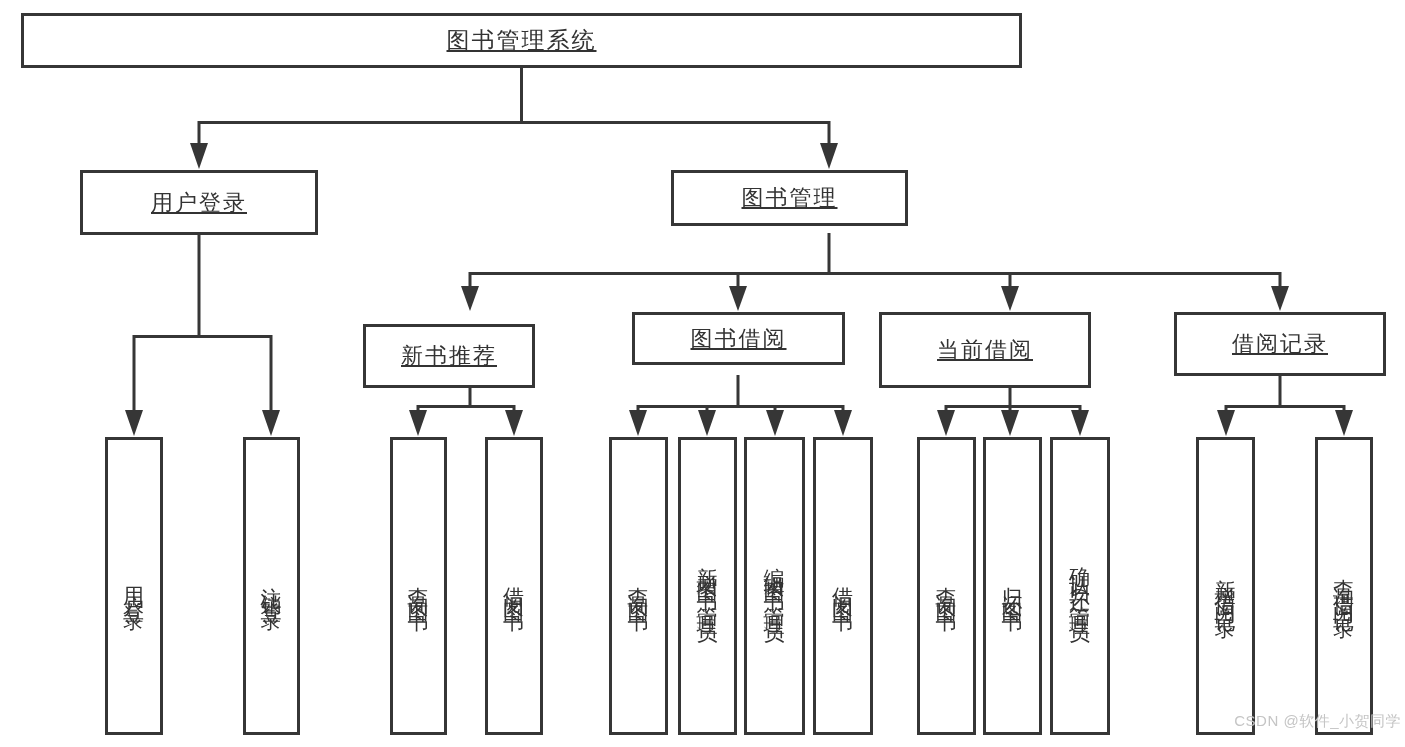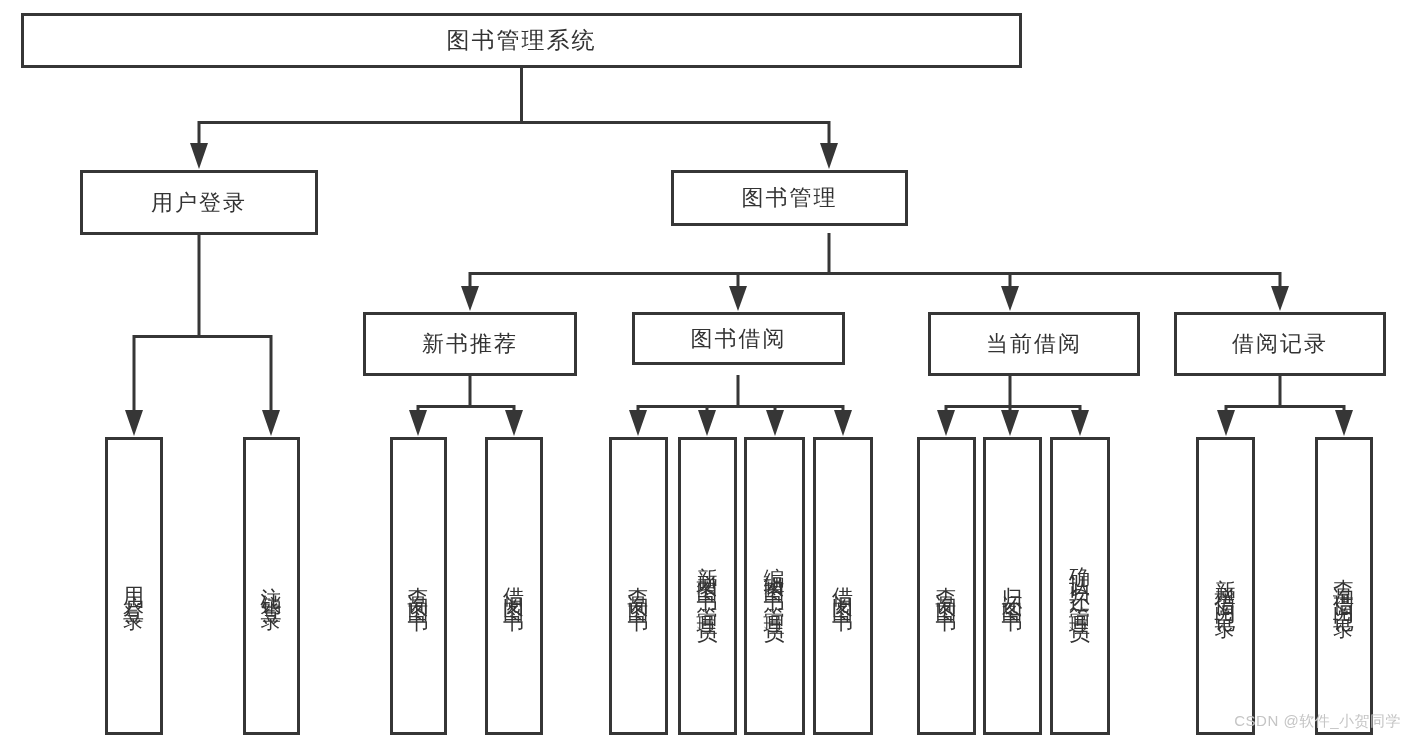--- a/index.html
+++ b/index.html
@@ -20,21 +20,21 @@
   #wires{position:absolute;left:0;top:0;width:1405px;height:747px;}
   #wires path{stroke:var(--line);stroke-width:3;fill:none;}
   #wires polygon{fill:var(--line);stroke:none;}
   .node{
     position:absolute;
     box-sizing:border-box;
     background:#fff;
     border:3px solid var(--line);
     display:flex;align-items:center;justify-content:center;
   }
-  .hbox{font-size:22px;letter-spacing:2px;white-space:nowrap;}
+  .hbox{font-size:22px;letter-spacing:2px;white-space:nowrap;text-decoration:underline;}
   .root-box{font-size:23px;}
   .leaf span{
     writing-mode:vertical-rl;
     text-orientation:mixed;
     font-size:21px;
     line-height:1.1;
     letter-spacing:8px;
   }
   .watermark{
     position:absolute;
@@ -85,23 +85,23 @@
     <path d="M1280,375 V406.5 M1224.5,406.5 H1345.5 M1226,405 V414 M1344,405 V414"></path>
     <polygon points="1217,410 1235,410 1226,436"></polygon>
     <polygon points="1335,410 1353,410 1344,436"></polygon>
   </svg>
 
   <div class="node hbox root-box" style="left:21px;top:13px;width:1001px;height:55px">图书管理系统</div>
 
   <div class="node hbox" style="left:80px;top:170px;width:238px;height:65px">用户登录</div>
   <div class="node hbox" style="left:671px;top:170px;width:237px;height:56px">图书管理</div>
 
-  <div class="node hbox" style="left:363px;top:312px;width:214px;height:64px">新书推荐</div>
+  <div class="node hbox" style="left:363px;top:324px;width:172px;height:64px">新书推荐</div>
   <div class="node hbox" style="left:632px;top:312px;width:213px;height:53px">图书借阅</div>
-  <div class="node hbox" style="left:928px;top:312px;width:212px;height:64px">当前借阅</div>
+  <div class="node hbox" style="left:879px;top:312px;width:212px;height:76px">当前借阅</div>
   <div class="node hbox" style="left:1174px;top:312px;width:212px;height:64px">借阅记录</div>
 
   <div class="node leaf" style="left:105px;top:437px;width:58px;height:298px">
     <span>用户登录</span>
   </div>
   <div class="node leaf" style="left:243px;top:437px;width:57px;height:298px">
     <span>注销登录</span>
   </div>
 
   <div class="node leaf" style="left:390px;top:437px;width:57px;height:298px">

